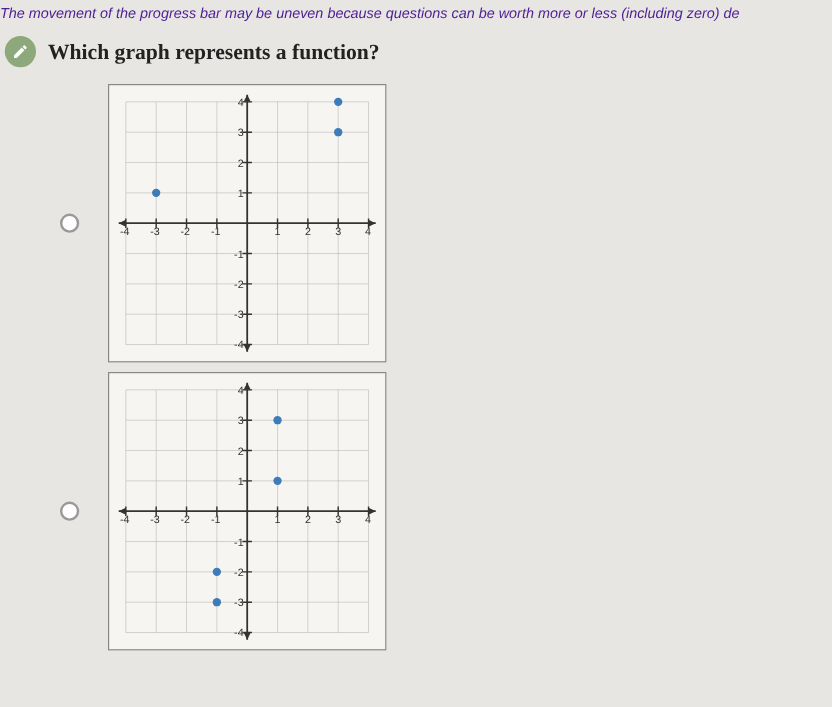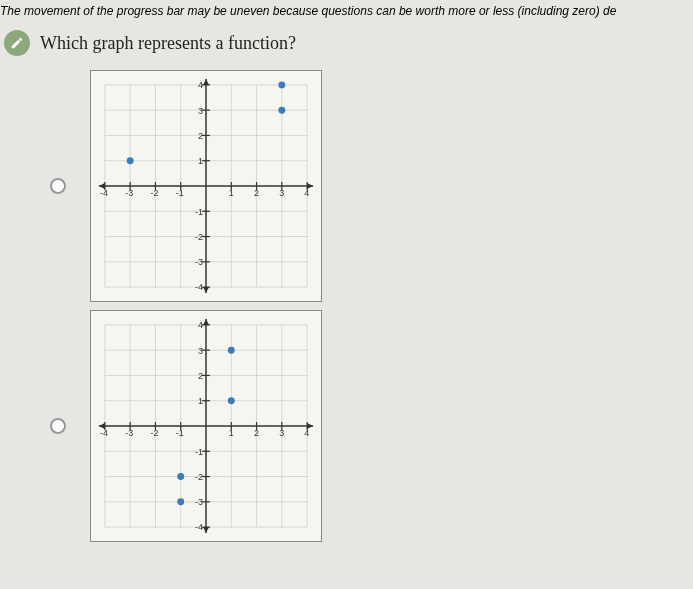--- a/index.html
+++ b/index.html
@@ -6,30 +6,31 @@
     body {
       font-family: Georgia, 'Times New Roman', serif;
       background: #e8e6e2;
       width: 693px;
       height: 589px;
       overflow: hidden;
       position: relative;
     }
     .hint-text {
       font-style: italic;
-      color: #000000;
+      color: #4c1d95;
       font-size: 12px;
       padding: 4px 5px 8px 0;
       font-family: Arial, sans-serif;
     }
     .question-row {
       display: flex;
       align-items: center;
       gap: 10px;
       padding: 4px 0 14px 4px;
+      font-weight: bold;
     }
     .pencil-badge {
       width: 26px;
       height: 26px;
       border-radius: 50%;
       background: #8da87a;
       display: flex;
       align-items: center;
       justify-content: center;
       color: #fff;

